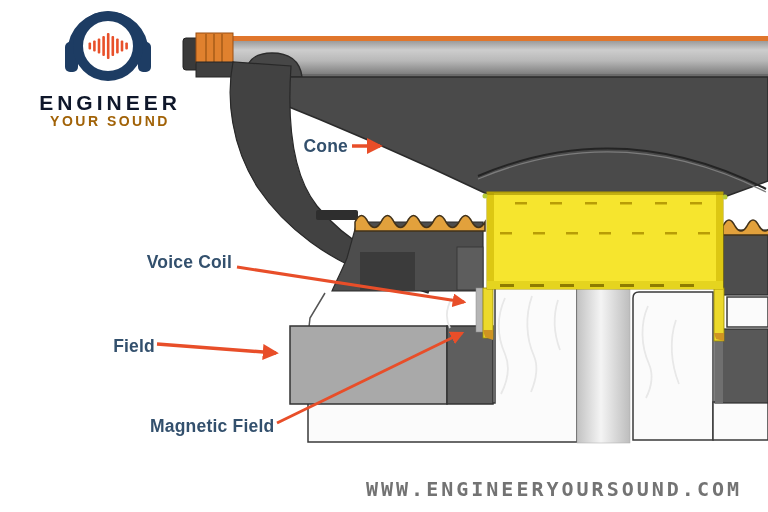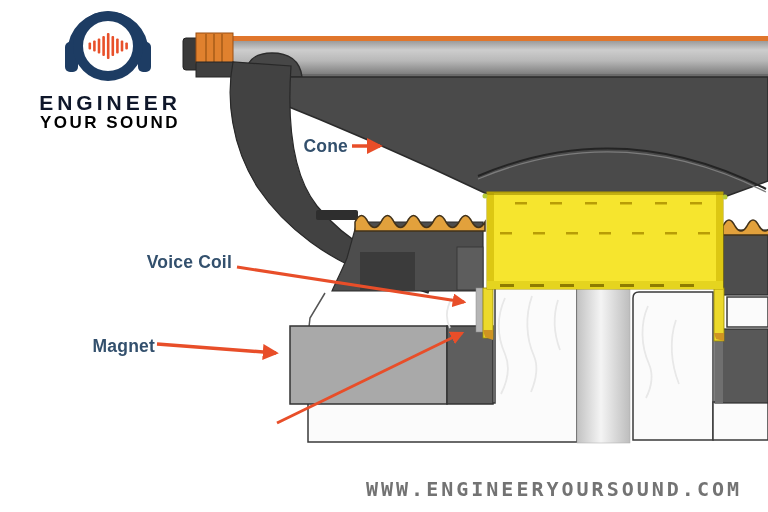--- a/index.html
+++ b/index.html
@@ -4,21 +4,21 @@
 <style>
   html,body{margin:0;padding:0;background:#fff;}
   #stage{position:relative;width:768px;height:512px;background:#ffffff;overflow:hidden;
          font-family:"Liberation Sans", sans-serif;}
   svg{position:absolute;left:0;top:0;}
   .lbl{position:absolute;color:#33506d;font-weight:bold;font-size:17.5px;
        letter-spacing:.2px;text-align:right;white-space:nowrap;}
   .logo-line1{position:absolute;left:20px;top:91px;width:180px;text-align:center;
        color:#0f172a;font-weight:bold;font-size:21px;letter-spacing:4px;}
   .logo-line2{position:absolute;left:20px;top:113px;width:180px;text-align:center;
-       color:#000000;font-weight:bold;font-size:17px;letter-spacing:2.5px;}
+       color:#a16207;font-weight:bold;font-size:14px;letter-spacing:2.5px;}
   .site-url{position:absolute;left:366px;top:477px;width:400px;
        font-family:"DejaVu Sans Mono", monospace;font-weight:bold;font-size:20px;
        letter-spacing:3px;color:#737373;}
 </style>
 </head>
 <body>
 
 <div id="stage">
 
   <svg width="768" height="512" viewBox="0 0 768 512">
@@ -175,17 +175,18 @@
       <rect x="58.1" y="36.5" width="2.6" height="15" rx="1"></rect>
       <rect x="62.7" y="38.5" width="2.6" height="11" rx="1"></rect>
       <rect x="67.3" y="40.5" width="2.6" height="7" rx="1"></rect>
     </g>
   </svg>
   <div class="logo-line1">ENGINEER</div>
   <div class="logo-line2">YOUR SOUND</div>
 
   <div class="lbl" style="left:120px;top:252px;width:112px;">Voice Coil</div>
   <div class="lbl" style="left:270px;top:136px;width:78px;">Cone</div>
-  <div class="lbl" style="left:60px;top:336px;width:95px;">Magnet</div>
+  <div class="lbl" style="left:60px;top:336px;width:95px;">Field</div>
+  <div class="lbl" style="left:150px;top:416px;width:123px;">Magnetic Field</div>
 
   <div class="site-url">WWW.ENGINEERYOURSOUND.COM</div>
 
 </div>
 
 </body></html>

